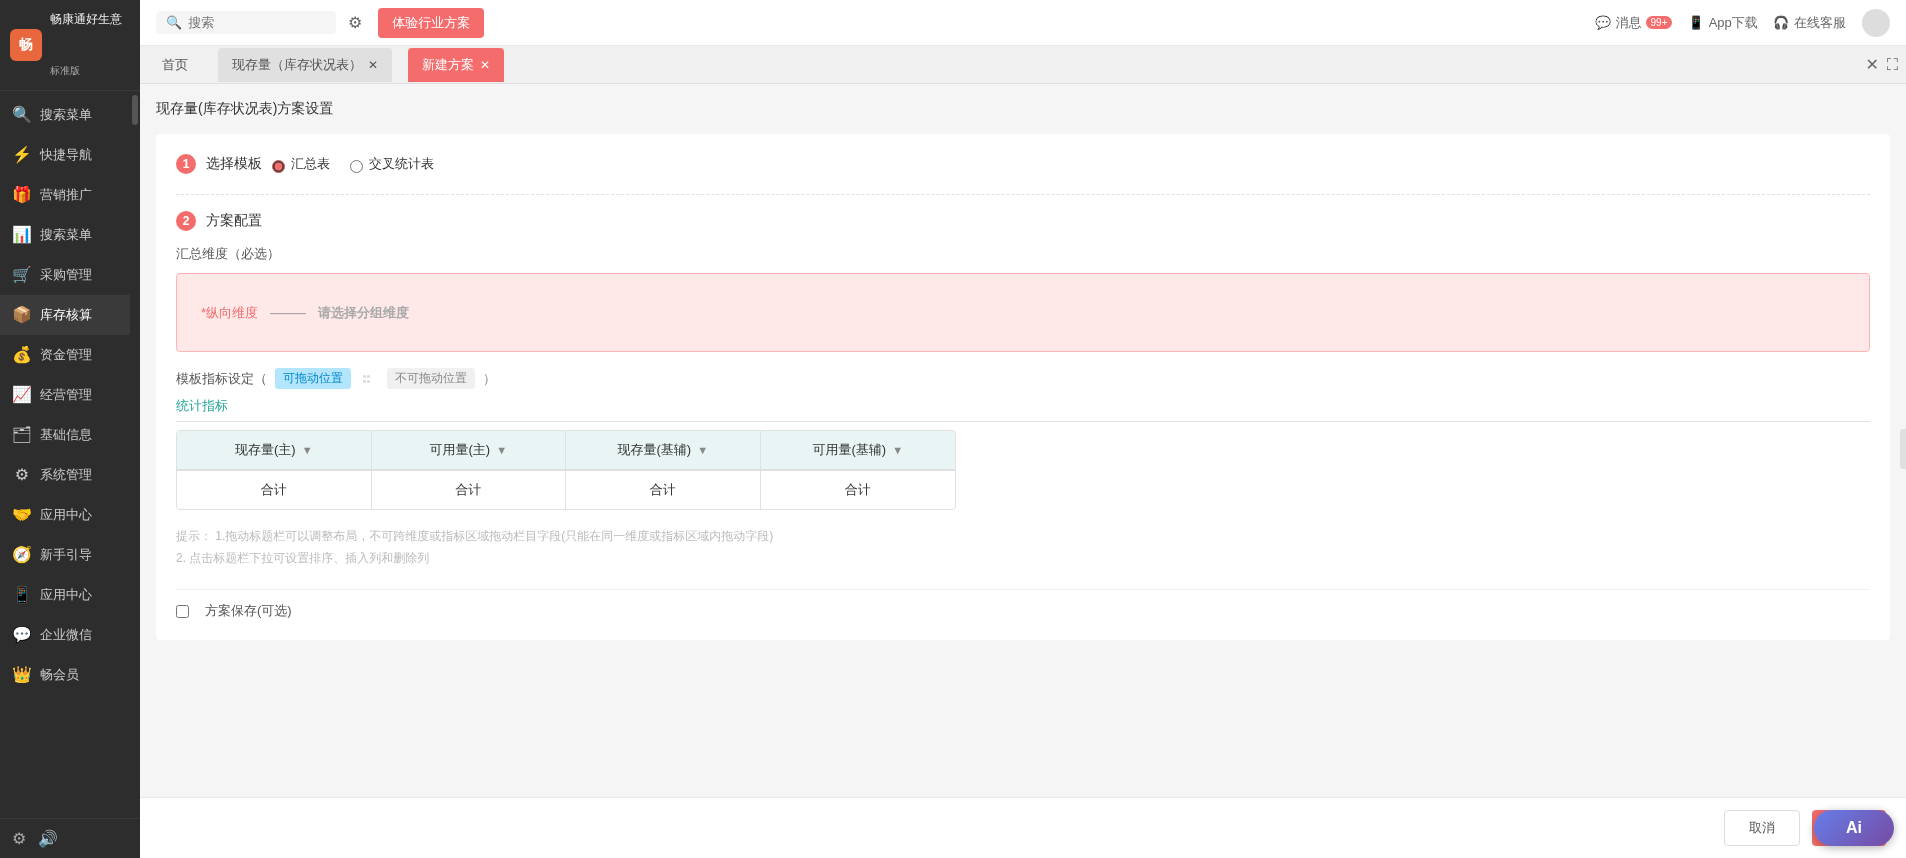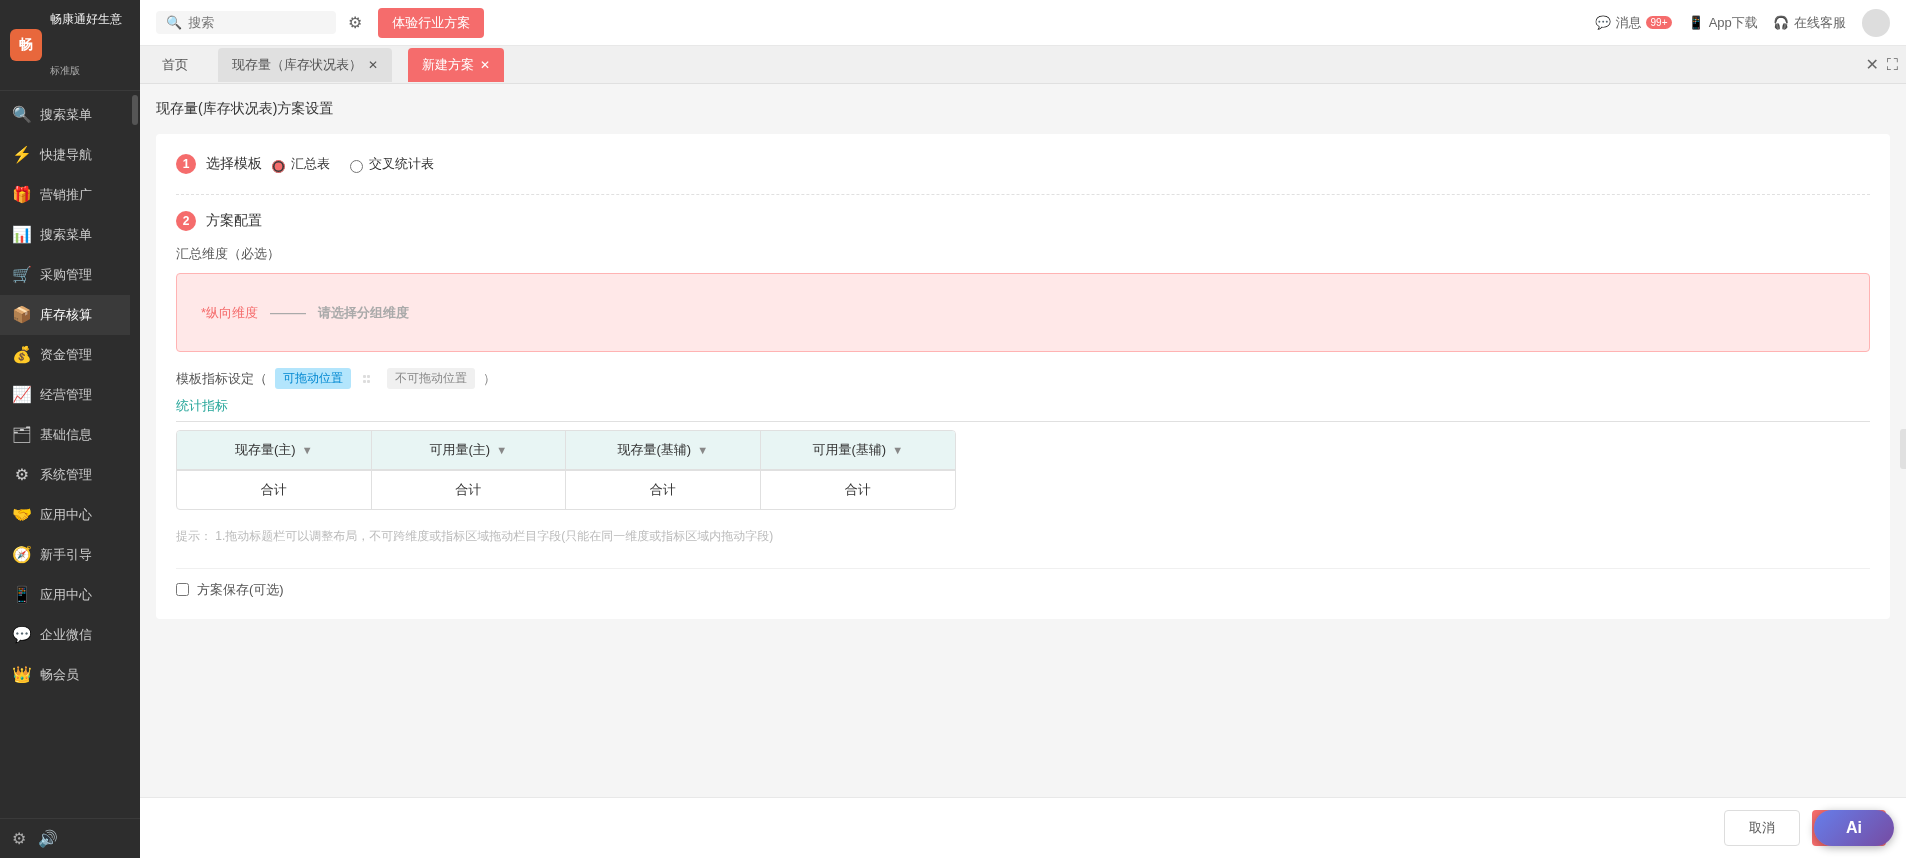--- a/index.html
+++ b/index.html
@@ -231,21 +231,21 @@
     }
     .stats-cell:last-child { border-right: none; }
 
     .tips-box {
       margin-top: 16px;
       color: #bbb; font-size: 12px; line-height: 1.8;
     }
 
     
     .save-option {
-      display: flex; align-items: center; gap: 8px;
+      display: flex; align-items: center; gap: 16px;
       margin-top: 16px; padding-top: 12px;
       border-top: 1px solid #f0f0f0;
     }
     .save-checkbox { cursor: pointer; }
     .save-label { font-size: 13px; color: #555; }
 
     
     .footer {
       background: #fff;
       border-top: 1px solid #e8e8e8;
@@ -496,20 +496,21 @@
               <div class="stats-cell">合计</div>
             </div>
           </div>
         </div>
 
         <div class="tips-box">
           <div>
             <span>提示：</span>
             <span>1.拖动标题栏可以调整布局，不可跨维度或指标区域拖动栏目字段(只能在同一维度或指标区域内拖动字段)</span>
           </div>
+          <div>2. 点击标题栏下拉可设置排序、插入列和删除列</div>
         </div>
       </div>
 
       <div class="save-option">
         <input type="checkbox" class="save-checkbox" style="">
         <label class="save-label">方案保存(可选)</label>
       </div>
 
     </div>
   </div>

